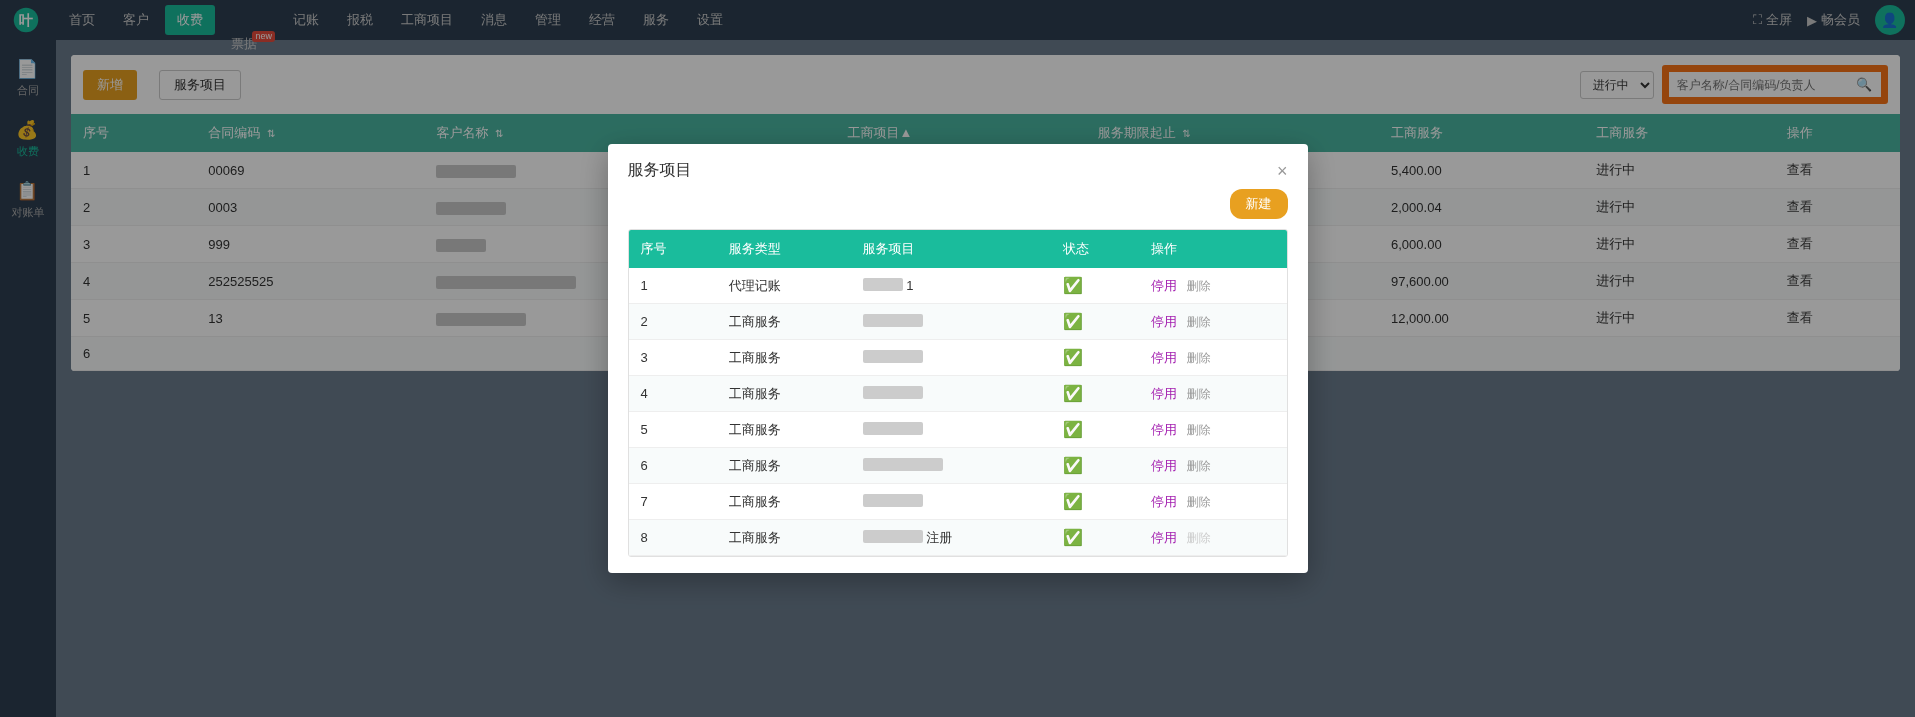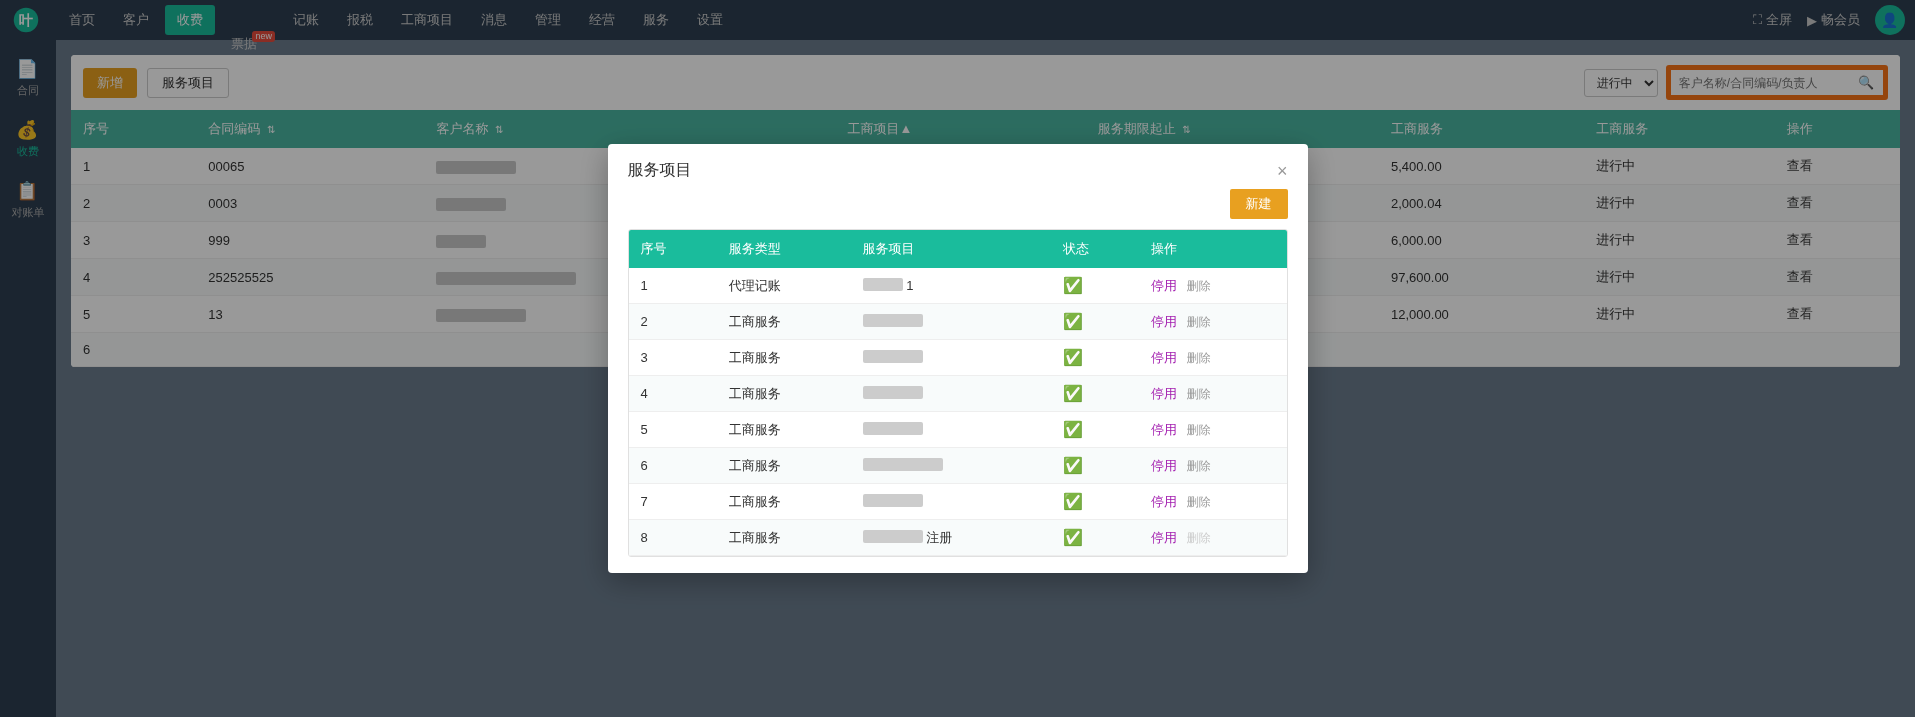--- a/index.html
+++ b/index.html
@@ -128,21 +128,21 @@
     
     .main-panel {
       background: #fff;
       border-radius: 4px;
       overflow: hidden;
     }
     .panel-toolbar {
       display: flex;
       align-items: center;
       padding: 10px 12px;
-      gap: 10px;
+      gap: 22px;
       background: #fff;
     }
     .btn-new {
       background: #e8a020;
       color: #fff;
       border: none;
       padding: 6px 14px;
       border-radius: 3px;
       cursor: pointer;
       font-size: 13px;
@@ -166,21 +166,21 @@
       border: 1px solid #ccc;
       padding: 5px 8px;
       border-radius: 3px;
       font-size: 12px;
       color: #333;
       background: #fff;
     }
     .search-box {
       display: flex;
       align-items: center;
-      border: 5px solid #f97316;
+      border: 7px solid #f97316;
       border-radius: 3px;
       overflow: hidden;
     }
     .search-box input {
       border: none;
       padding: 5px 8px;
       font-size: 12px;
       width: 180px;
       outline: none;
       color: #999;
@@ -278,21 +278,21 @@
     .modal-toolbar {
       display: flex;
       justify-content: flex-end;
       margin-bottom: 10px;
     }
     .btn-modal-new {
       background: #e8a020;
       color: #fff;
       border: none;
       padding: 6px 16px;
-      border-radius: 2px;
+      border-radius: 12px;
       cursor: pointer;
       font-size: 13px;
     }
 
     
     .modal-table-wrapper {
       flex: 1;
       overflow-y: auto;
       border: 1px solid #e0e0e0;
       border-radius: 3px;
@@ -446,21 +446,21 @@
             <th>工商项目▲</th>
             <th>服务期限起止 <span class="sort-arrows">⇅</span></th>
             <th>工商服务</th>
             <th>工商服务</th>
             <th>操作</th>
           </tr>
         </thead>
         <tbody>
           <tr class="table-row">
             <td>1</td>
-            <td>00065</td>
+            <td>00069</td>
             <td><span class="blur-text" style="width:80px;">&nbsp;&nbsp;&nbsp;&nbsp;&nbsp;&nbsp;&nbsp;&nbsp;&nbsp;&nbsp;</span></td>
             <td>小规模记账</td>
             <td>202305-202404</td>
             <td>5,400.00</td>
             <td>进行中</td>
             <td><a class="link-btn">查看</a></td>
           </tr>
           <tr class="table-row">
             <td>2</td>
             <td>0003</td>

